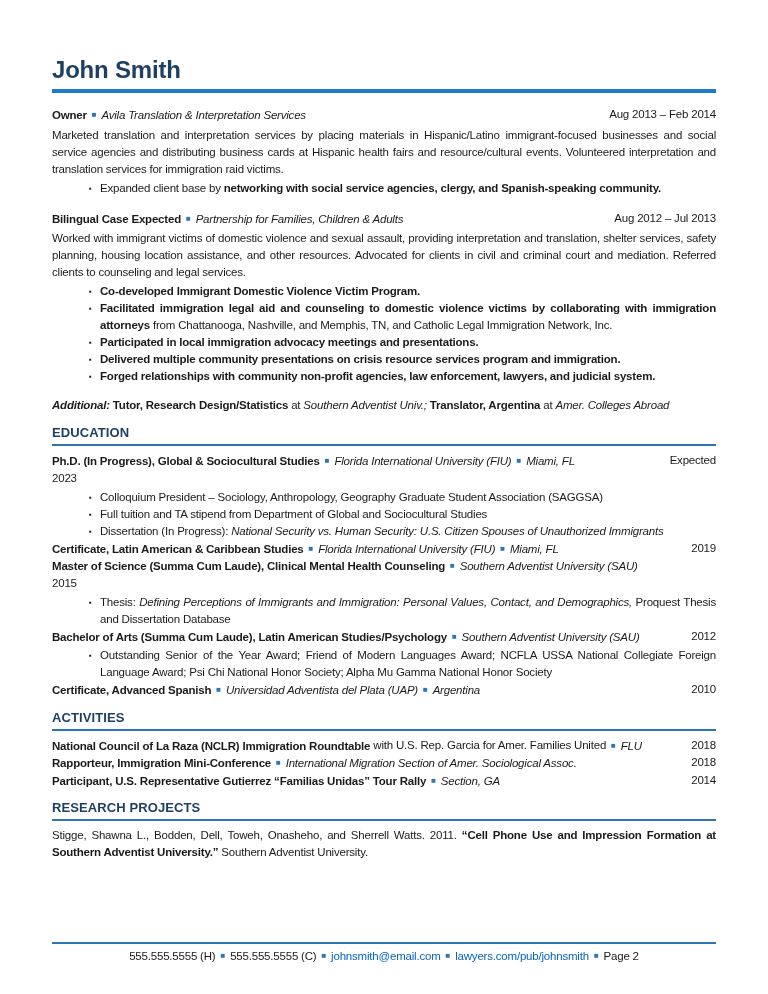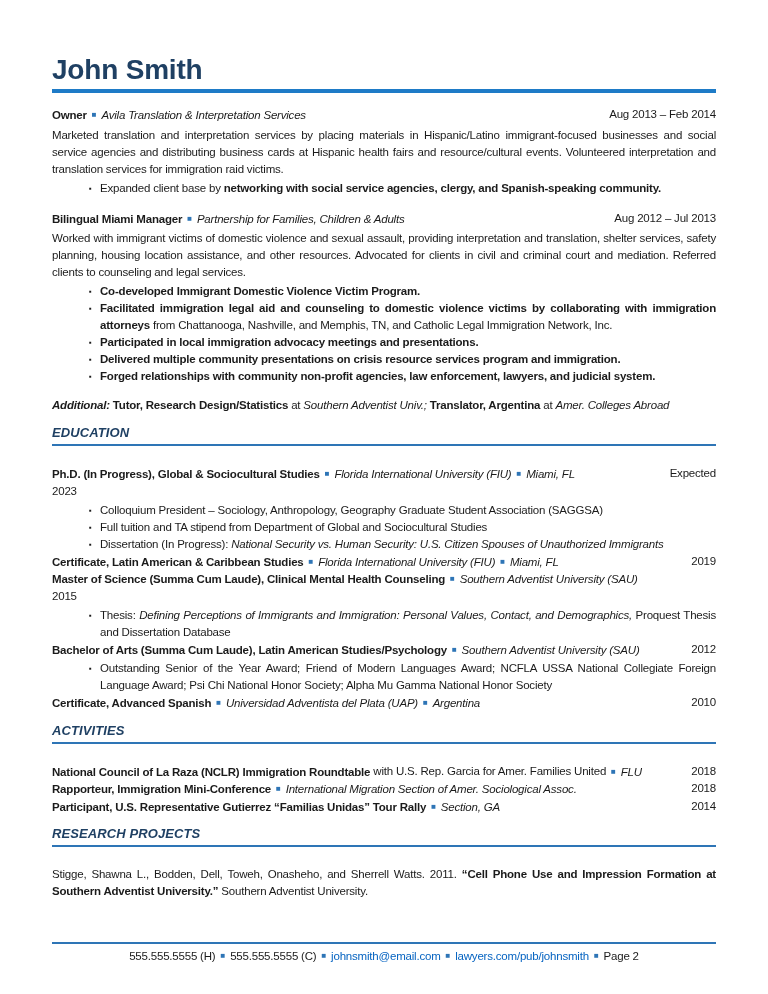--- a/index.html
+++ b/index.html
@@ -15,37 +15,36 @@
     padding: 56px 52px 30px 52px;
     overflow: hidden;
     display: flex;
     flex-direction: column;
     font-size: 11.5px;
     line-height: 17px;
     letter-spacing: -0.2px;
   }
   h1 {
     margin: 0;
-    font-size: 28px;
+    font-size: 24px;
     line-height: 28px;
     font-weight: 700;
     color: #1f4063;
   }
   .name-rule { height: 4px; background: #1e7bc7; margin-top: 5px; flex: 0 0 auto; }
   section { margin: 0; }
   h2 {
     font-size: 13px;
     line-height: 16px;
     font-weight: 700;
     color: #1f4063;
     border-bottom: 2px solid #2e75b6;
     padding: 0 0 3px 0;
-    margin: 11px 0 19px 0;
+    margin: 11px 0 6px 0;
     letter-spacing: 0.1px;
-    font-style: italic;
   }
   .job { margin-top: 13px; }
   .entry-head, .act-row { display: flex; align-items: flex-start; }
   .head-text { flex: 1 1 auto; min-width: 0; white-space: nowrap; overflow: hidden; }
   .date {
     flex: 0 0 auto;
     font-weight: 400;
     font-style: normal;
     white-space: nowrap;
     padding-left: 10px;
@@ -96,21 +95,21 @@
           <span class="head-text"><span class="run-b">Owner</span><span class="sq">■</span><span class="run-i">Avila Translation &amp; Interpretation Services</span></span>
           <span class="date">Aug 2013 – Feb 2014</span>
         </div>
         <p class="para just">Marketed translation and interpretation services by placing materials in Hispanic/Latino immigrant-focused businesses and social service agencies and distributing business cards at Hispanic health fairs and resource/cultural events. Volunteered interpretation and translation services for immigration raid victims.</p>
         <div class="bullets">
           <div class="bullet-row"><span class="bullet-marker">▪</span><span class="bullet-text"><span class="run-r">Expanded client base by </span><span class="run-b">networking with social service agencies, clergy, and Spanish-speaking community.</span></span></div>
         </div>
       </div>
       <div class="job">
         <div class="entry-head">
-          <span class="head-text"><span class="run-b">Bilingual Miami Manager</span><span class="sq">■</span><span class="run-i">Partnership for Families, Children &amp; Adults</span></span>
+          <span class="head-text"><span class="run-b">Bilingual Case Expected</span><span class="sq">■</span><span class="run-i">Partnership for Families, Children &amp; Adults</span></span>
           <span class="date">Aug 2012 – Jul 2013</span>
         </div>
         <p class="para just">Worked with immigrant victims of domestic violence and sexual assault, providing interpretation and translation, shelter services, safety planning, housing location assistance, and other resources. Advocated for clients in civil and criminal court and mediation. Referred clients to counseling and legal services.</p>
         <div class="bullets">
           <div class="bullet-row"><span class="bullet-marker">▪</span><span class="bullet-text"><span class="run-b">Co-developed Immigrant Domestic Violence Victim Program.</span></span></div>
           <div class="bullet-row"><span class="bullet-marker">▪</span><span class="bullet-text"><span class="run-b">Facilitated immigration legal aid and counseling to domestic violence victims by collaborating with immigration attorneys</span><span class="run-r"> from Chattanooga, Nashville, and Memphis, TN, and Catholic Legal Immigration Network, Inc.</span></span></div>
           <div class="bullet-row"><span class="bullet-marker">▪</span><span class="bullet-text"><span class="run-b">Participated in local immigration advocacy meetings and presentations.</span></span></div>
           <div class="bullet-row"><span class="bullet-marker">▪</span><span class="bullet-text"><span class="run-b">Delivered multiple community presentations on crisis resource services program and immigration.</span></span></div>
           <div class="bullet-row"><span class="bullet-marker">▪</span><span class="bullet-text"><span class="run-b">Forged relationships with community non-profit agencies, law enforcement, lawyers, and judicial system.</span></span></div>
         </div>

